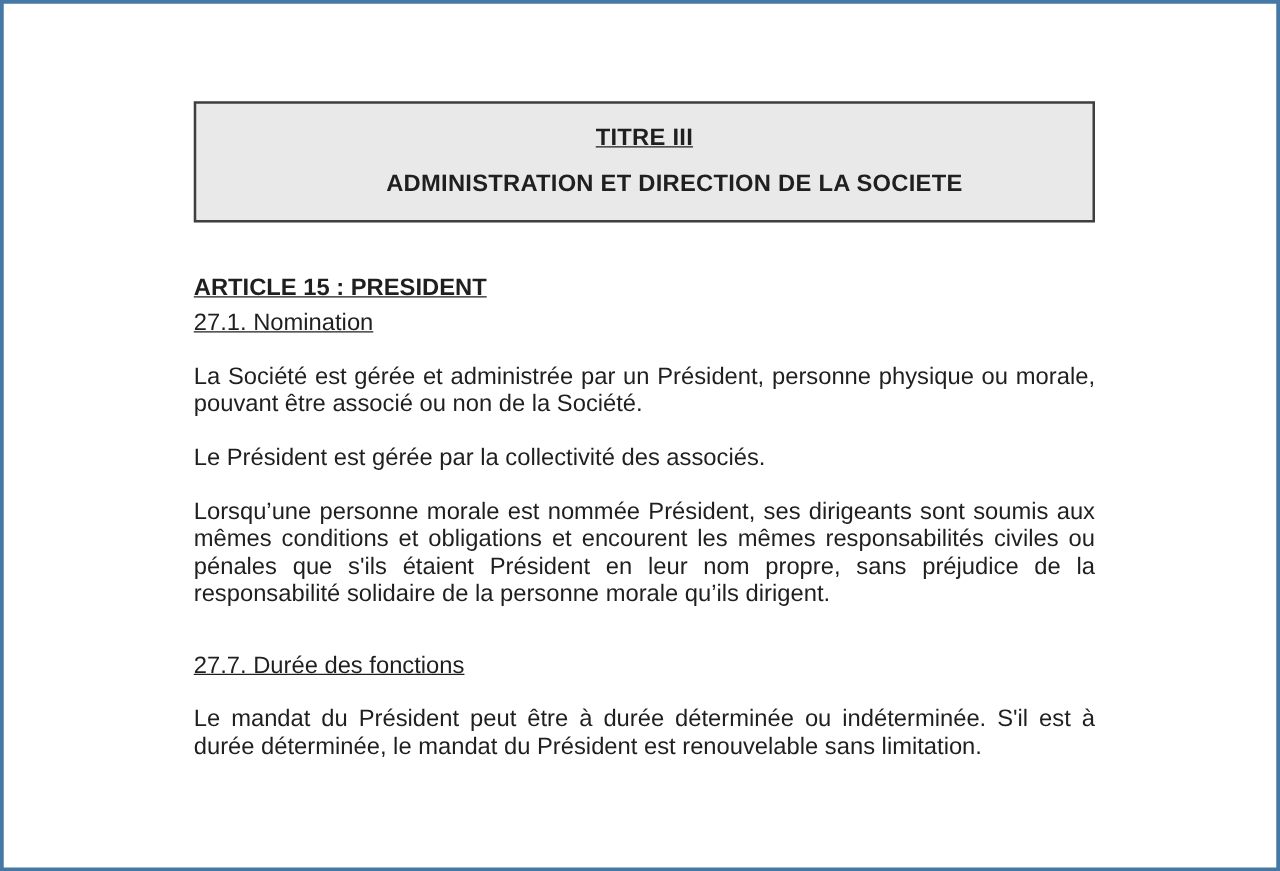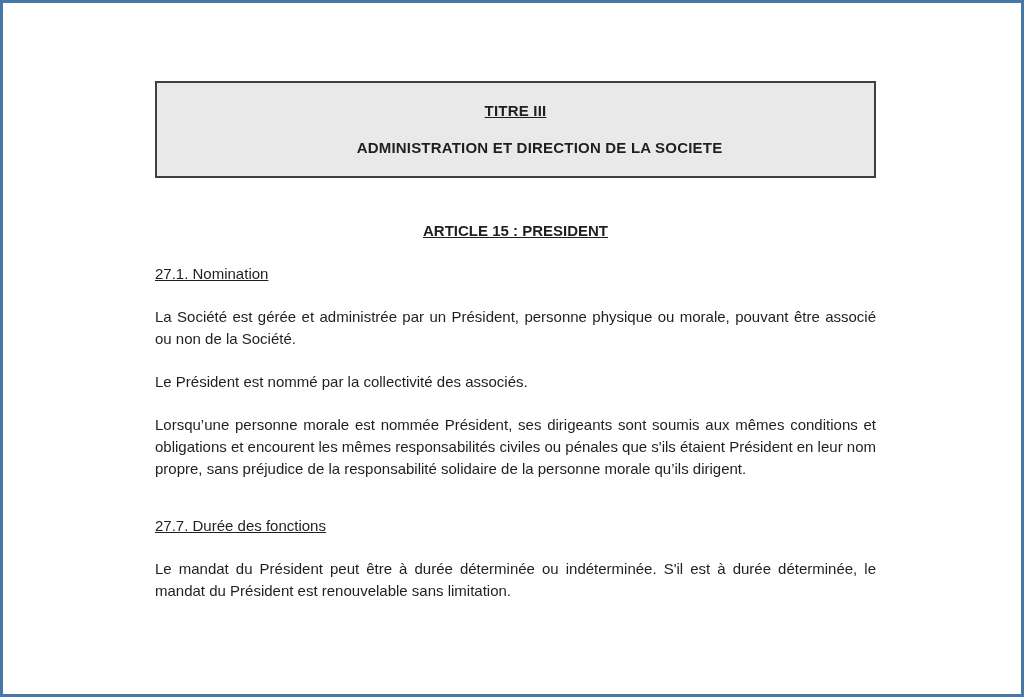--- a/index.html
+++ b/index.html
@@ -16,21 +16,21 @@
     background: #ffffff;
     border: 3px solid #4678a5;
     overflow: hidden;
   }
   .doc-content {
     position: absolute;
     left: 152px;
     top: 78px;
     width: 721px;
     color: #1f1f1f;
-    font-size: 15px;
+    font-size: 19px;
     line-height: 22px;
   }
   .title-box {
     width: 100%;
     height: 97px;
     background: #e9e9e9;
     border: 2px solid #3f3f3f;
     display: flex;
     flex-direction: column;
     align-items: center;
@@ -44,22 +44,21 @@
     letter-spacing: 0.2px;
   }
   .title-box .box-subtitle {
     font-weight: bold;
     letter-spacing: 0.2px;
     margin-left: 48px;
   }
   .article-heading {
     font-weight: bold;
     text-decoration: underline;
-    margin: 0 0 21px 0;
-    text-align: center;
+    margin: 0 0 6px 0;
   }
   .section-heading {
     text-decoration: underline;
     margin: 0 0 21px 0;
   }
   .section-2 {
     margin-top: 35px;
   }
   p.body-par {
     margin: 16px 0 21px 0;
@@ -75,21 +74,21 @@
     <div class="title-box">
       <div class="box-title">TITRE III</div>
       <div class="box-subtitle">ADMINISTRATION ET DIRECTION DE LA SOCIETE</div>
     </div>
 
     <div class="article-heading">ARTICLE 15 : PRESIDENT</div>
 
     <div class="section section-1">
       <div class="section-heading">27.1. Nomination</div>
       <p class="body-par">La Société est gérée et administrée par un Président, personne physique ou morale, pouvant être associé ou non de la Société.</p>
-      <p class="body-par">Le Président est nommé par la collectivité des associés.</p>
+      <p class="body-par">Le Président est gérée par la collectivité des associés.</p>
       <p class="body-par">Lorsqu’une personne morale est nommée Président, ses dirigeants sont soumis aux mêmes conditions et obligations et encourent les mêmes responsabilités civiles ou pénales que s'ils étaient Président en leur nom propre, sans préjudice de la responsabilité solidaire de la personne morale qu’ils dirigent.</p>
     </div>
 
     <div class="section section-2">
       <div class="section-heading">27.7. Durée des fonctions</div>
       <p class="body-par">Le mandat du Président peut être à durée déterminée ou indéterminée. S'il est à durée déterminée, le mandat du Président est renouvelable sans limitation.</p>
     </div>
 
   </div>
 </div>

